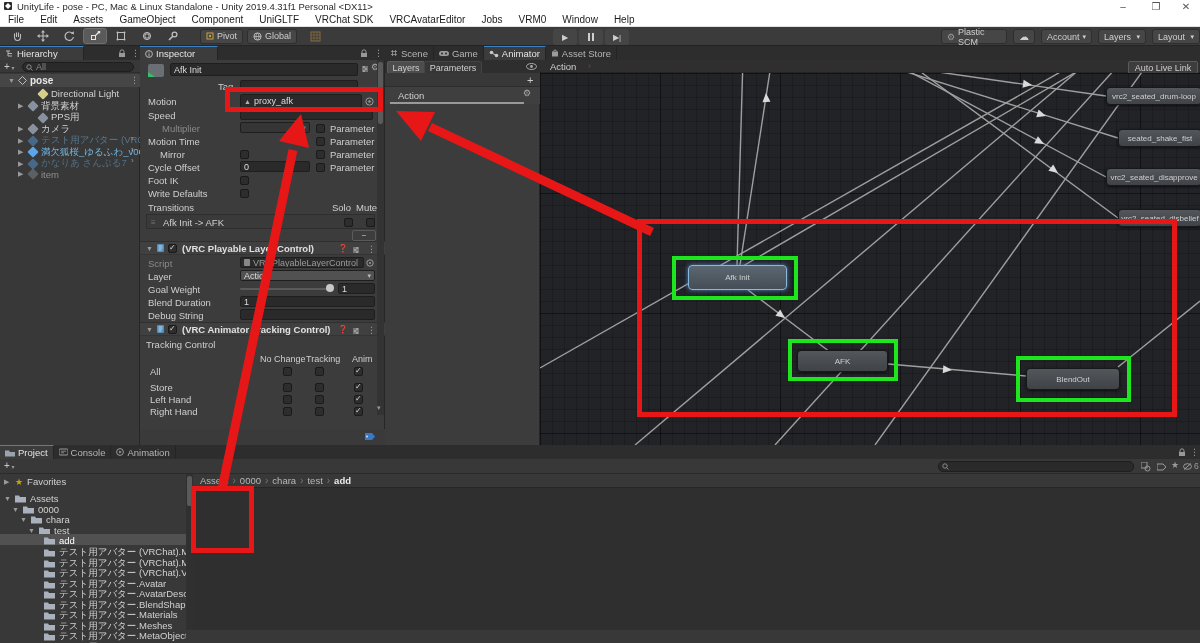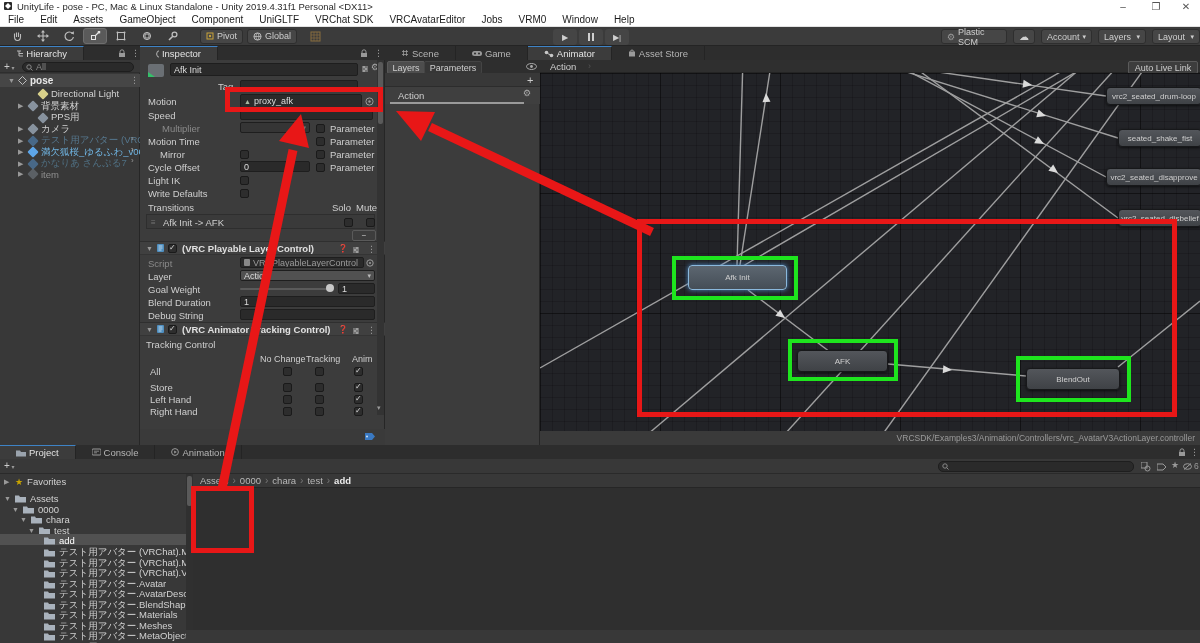--- a/index.html
+++ b/index.html
@@ -14,21 +14,21 @@
   .menubar{left:0;top:13px;width:1200px;height:14px;background:#ffffff;color:#1c1c1c;font-size:10px;border-bottom:1px solid #e2e2e2;box-sizing:border-box;}
   .menubar span{padding:0 8px;cursor:default;}
   .winbtn{color:#555;font-size:10px;width:22px;text-align:center;}
   
   .maintoolbar{left:0;top:27px;width:1200px;height:19px;background:#3b3b3b;border-bottom:1px solid #242424;box-sizing:border-box;}
   .toolbtn{width:24px;height:16px;margin:0 1px;border-radius:3px;display:flex;align-items:center;justify-content:center;}
   .toolbtn.on{background:#5a5a5a;border:1px solid #6e6e6e;box-sizing:border-box;}
   .pillbtn{height:15px;background:#464646;border:1px solid #2e2e2e;border-radius:3px;color:#cfcfcf;font-size:9px;display:flex;align-items:center;padding:0 5px;gap:3px;box-sizing:border-box;}
   
   .tabbar{background:#2d2d2d;height:14px;}
-  .tab{height:14px;display:flex;align-items:center;gap:3px;padding:0 16px;color:#b5b5b5;font-size:9.5px;background:#2d2d2d;border-right:1px solid #242424;box-sizing:border-box;}
+  .tab{height:14px;display:flex;align-items:center;gap:3px;padding:0 5px;color:#b5b5b5;font-size:9.5px;background:#2d2d2d;border-right:1px solid #242424;box-sizing:border-box;}
   .tab.active{background:#3c3c3c;color:#e4e4e4;border-top:1px solid #3e83c6;}
   .panelhead-ico{color:#9a9a9a;font-size:9px;}
   .more{color:#9a9a9a;font-size:9px;}
   .f{background:#2a2a2a;border:1px solid #1e1e1e;border-radius:2px;color:#dcdcdc;font-size:9px;box-sizing:border-box;display:flex;align-items:center;padding:0 3px;overflow:hidden;white-space:nowrap;}
   .cb{width:9px;height:9px;background:#2d2d2d;border:1px solid #1a1a1a;border-radius:2px;box-sizing:border-box;position:absolute;}
   .cb.checked::after{content:"✓";color:#d8d8d8;font-size:8px;position:absolute;left:0px;top:-2px;}
   .lbl{color:#cfcfcf;font-size:9.5px;white-space:nowrap;}
   .dim{color:#8a8a8a;}
   .sechead{background:#404040;border-top:1px solid #2f2f2f;border-bottom:1px solid #343434;box-sizing:border-box;display:flex;align-items:center;}
   
@@ -333,21 +333,21 @@
     <span class="cb" style="left:176px;top:104px"></span>
     <span class="abs lbl" style="left:190px;top:103px">Parameter</span>
 
     <span class="abs lbl" style="left:8px;top:116px">Cycle Offset</span>
     <div class="abs f" style="left:100px;top:115px;width:70px;height:11px">
         <span>0</span>
       </div>
     <span class="cb" style="left:176px;top:117px"></span>
     <span class="abs lbl" style="left:190px;top:116px">Parameter</span>
 
-    <span class="abs lbl" style="left:8px;top:129px">Light IK</span>
+    <span class="abs lbl" style="left:8px;top:129px">Foot IK</span>
     <span class="cb" style="left:100px;top:130px"></span>
 
     <span class="abs lbl" style="left:8px;top:142px">Write Defaults</span>
     <span class="cb" style="left:100px;top:143px"></span>
 
     <span class="abs lbl" style="left:8px;top:156px">Transitions</span>
     <span class="abs lbl" style="left:192px;top:156px">Solo</span>
     <span class="abs lbl" style="left:216px;top:156px">Mute</span>
     <div class="abs" style="left:6px;top:168px;width:229px;height:15px;background:#3a3a3a;border:1px solid #2e2e2e;box-sizing:border-box">
       <span class="abs" style="left:4px;top:3px;color:#777;font-size:8px">≡</span>
@@ -573,23 +573,20 @@
         <div class="node" style="left:578px;top:56px;width:84px;height:18px">
             <span>seated_shake_fist</span>
           </div>
         <div class="node" style="left:566px;top:95px;width:96px;height:18px">
             <span>vrc2_seated_disapprove</span>
           </div>
         <div class="node" style="left:578px;top:136px;width:84px;height:18px">
             <span>vrc2_seated_disbelief</span>
           </div>
 
-        <div class="abs" style="left:0;top:358px;width:660px;height:14px;background:#3a3a3a;display:flex;align-items:center;justify-content:flex-end;padding-right:5px;box-sizing:border-box">
-          <span style="font-size:8.5px;color:#9a9a9a">VRCSDK/Examples3/Animation/Controllers/vrc_AvatarV3ActionLayer.controller</span>
-        </div>
       </div>
     </div>
   </div>
 
   <div class="abs" style="left:0;top:445px;width:1200px;height:198px;background:#383838">
     <div class="abs tabbar" style="left:0;top:0;width:1200px">
       <div class="flex" style="height:14px">
         <div class="tab active">
             <svg width="10" height="8">
               <path d="M0 1.5h4l1 1.5h5v4.5H0Z" fill="#9aa3ad"></path>

